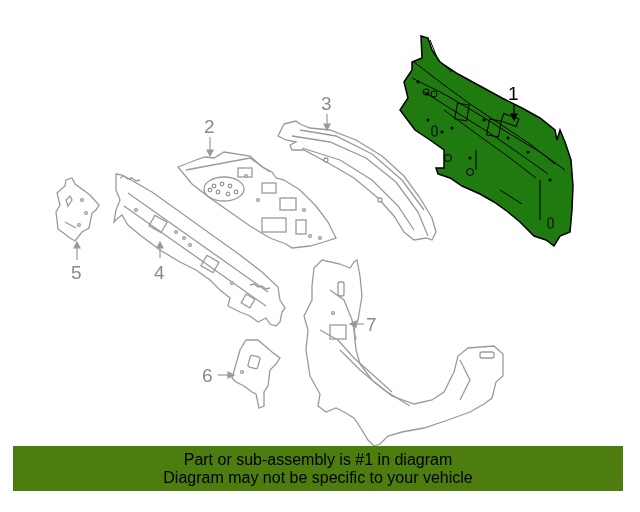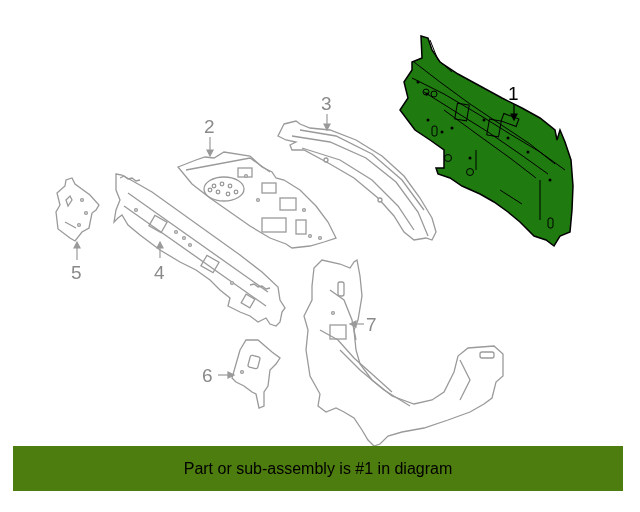--- a/index.html
+++ b/index.html
@@ -148,13 +148,14 @@
 <span class="callout active" style="left:508px; top:84px;">1</span>
 <span class="callout" style="left:204px; top:117px;">2</span>
 <span class="callout" style="left:321px; top:94px;">3</span>
 <span class="callout" style="left:154px; top:263px;">4</span>
 <span class="callout" style="left:71px; top:263px;">5</span>
 <span class="callout" style="left:202px; top:366px;">6</span>
 <span class="callout" style="left:366px; top:315px;">7</span>
 
 <div id="banner">
   <div class="line">Part or sub-assembly is #1 in diagram</div>
+  <div class="line">Diagram may not be specific to your vehicle</div>
 </div>
 
 </body></html>

